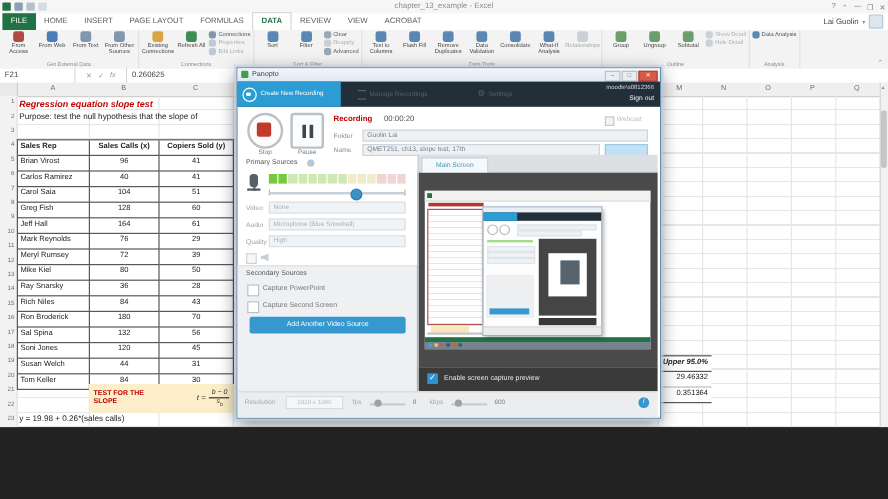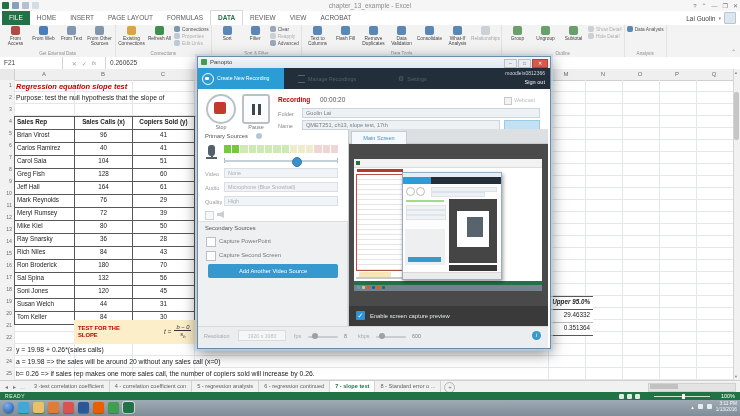--- a/index.html
+++ b/index.html
@@ -1,16 +1,16 @@
 <!DOCTYPE html>
 <html><head>
 <meta charset="utf-8">
 <style>
   html,body{margin:0;padding:0;background:#222;}
-  #screen{position:relative;width:740px;height:416px;background:#fff;overflow:hidden;
+  #screen{position:relative;width:740px;height:356px;background:#fff;overflow:hidden;
     font-family:"Liberation Sans",sans-serif;-webkit-font-smoothing:antialiased;cursor:default;}
   .abs{position:absolute;}
   
   #titlebar{left:0;top:0;width:740px;height:11px;background:#f6f6f6;border-bottom:1px solid #ececec;}
   #qat{left:2px;top:2px;display:flex;gap:3px;align-items:center;}
   .qat-ic{width:7px;height:7px;border-radius:1px;}
   #win-title{left:0;top:2px;width:740px;text-align:center;font-size:6.5px;color:#8a8a8a;}
   #win-controls{right:2px;top:2px;display:flex;gap:5px;align-items:center;font-size:6px;color:#777;}
   
   #tabrow{left:0;top:11px;width:740px;height:14px;background:#fff;display:flex;align-items:flex-end;}

